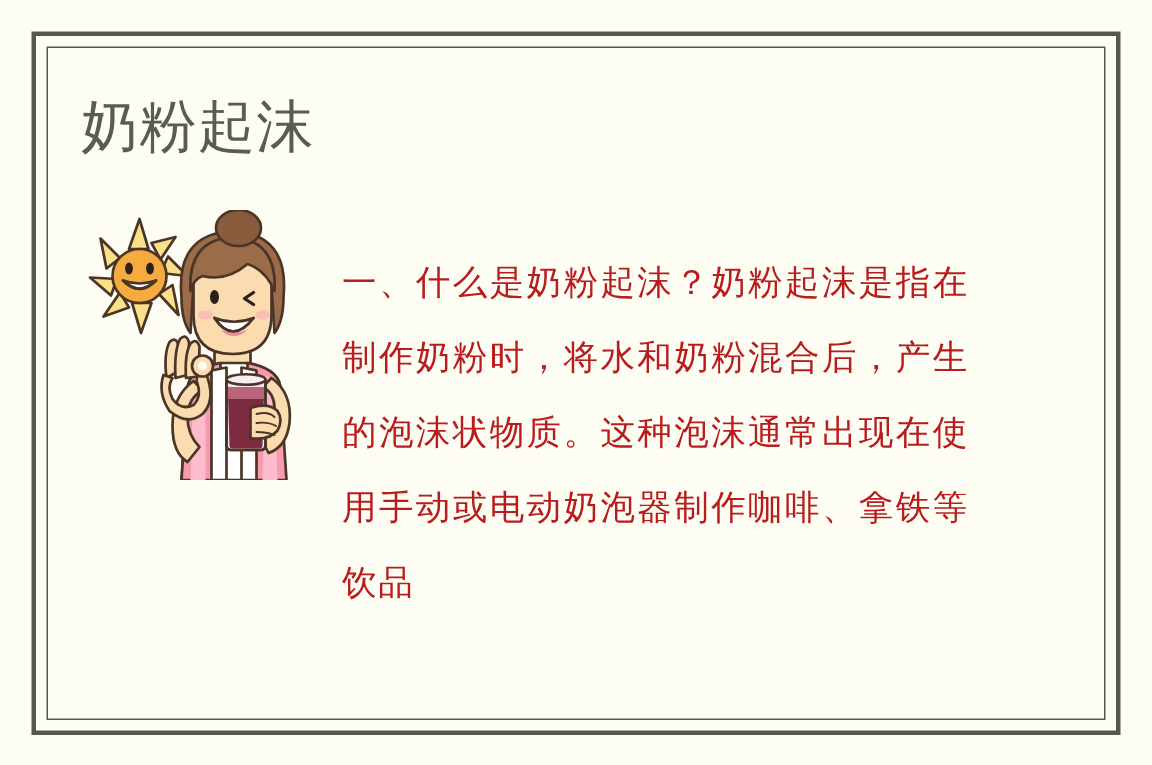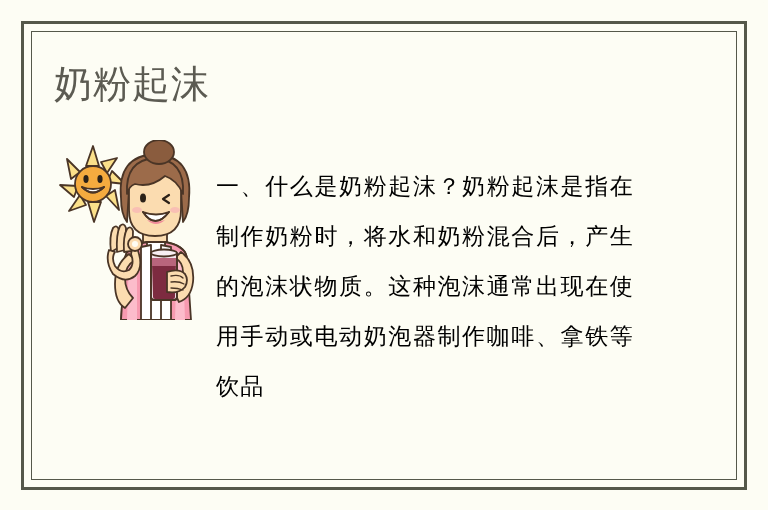--- a/index.html
+++ b/index.html
@@ -63,25 +63,25 @@
     left: 55px;
     top: 140px;
     width: 160px;
     height: 180px;
   }
   .illustration svg { display: block; }
 
   
   .body-text {
     position: absolute;
-    left: 216px;
+    left: 228px;
     top: 163px;
     width: 418px;
-    color: #000000;
-    font-family: Liberation Mono, monospace;
+    color: #b91c1c;
+    font-family: Liberation Sans, sans-serif;
     font-size: 23px;
     line-height: 50px;
     letter-spacing: 1.2px;
     text-align: justify;
     text-align-last: left;
     word-break: break-all;
   }
 </style>
 </head>
 <body>

